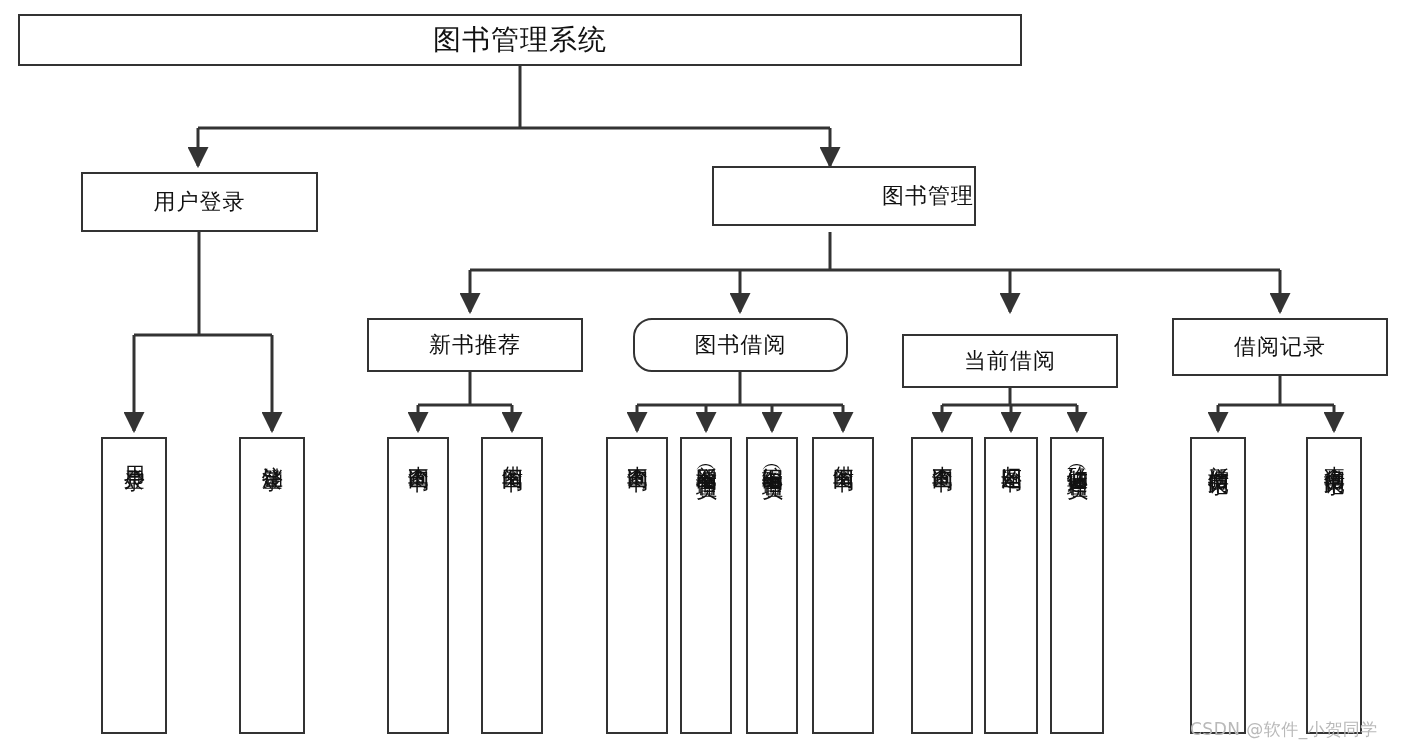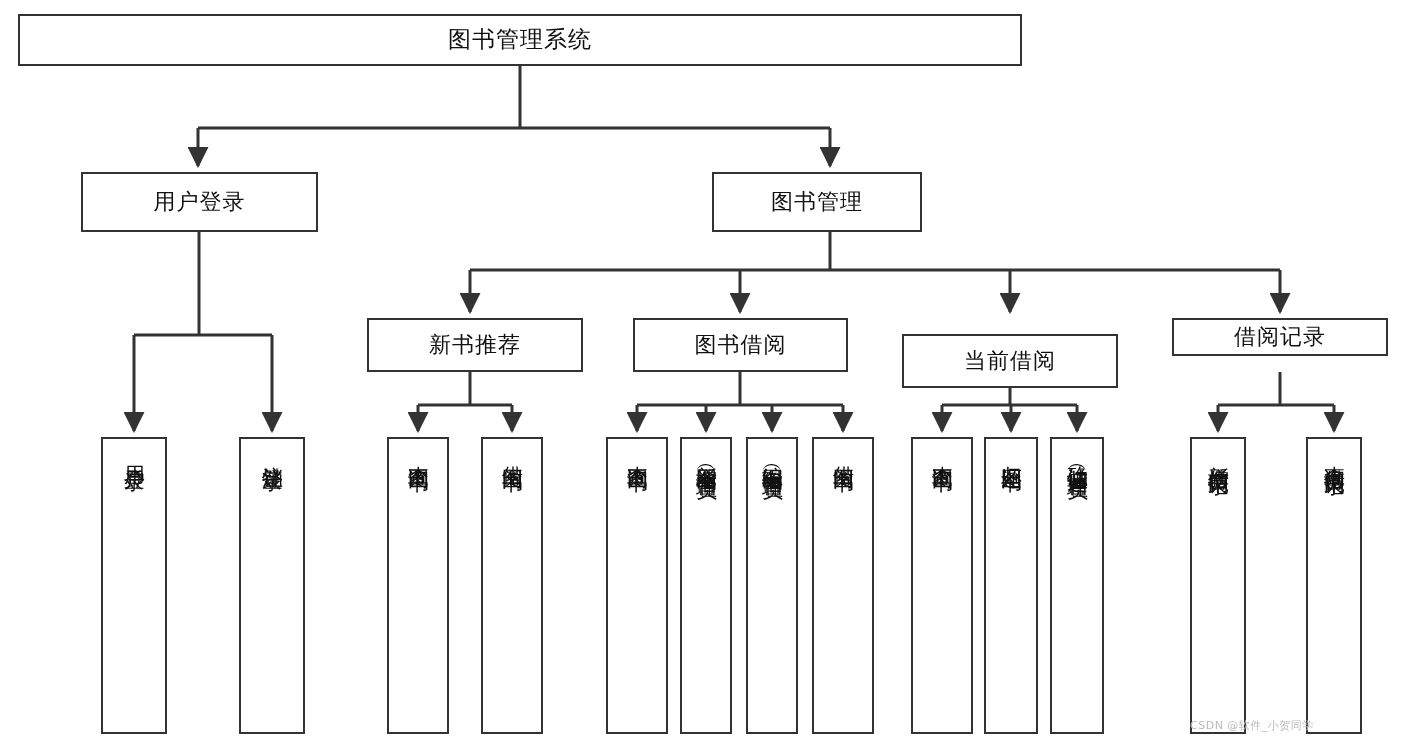--- a/index.html
+++ b/index.html
@@ -50,25 +50,25 @@
   .node.vertical .vlabel {
     writing-mode: vertical-rl;
     text-orientation: upright;
     font-size: 21px;
     line-height: 1.18;
     letter-spacing: 2px;
     white-space: nowrap;
     color: #111111;
   }
   .node.root {
-    font-size: 23px;
+    font-size: 28px;
   }
   .watermark {
     position: absolute;
-    font-size: 11px;
+    font-size: 17px;
     color: #b9b9b9;
     white-space: nowrap;
     letter-spacing: 0.5px;
   }
 </style>
 </head>
 <body>
 
 <div id="canvas">
 
@@ -122,34 +122,34 @@
     </g>
   </svg>
 
   <div class="node horizontal root" style="left:18px; top:14px; width:1004px; height:52px;">
     <span>图书管理系统</span>
   </div>
 
   <div class="node horizontal" style="left:81px; top:172px; width:237px; height:60px;">
     <span>用户登录</span>
   </div>
-  <div class="node horizontal" style="left:712px; top:172px; width:210px; height:60px;">
+  <div class="node horizontal" style="left:712px; top:166px; width:264px; height:60px;justify-content:flex-end;">
     <span>图书管理</span>
   </div>
 
   <div class="node horizontal" style="left:367px; top:318px; width:216px; height:54px;">
     <span>新书推荐</span>
   </div>
-  <div class="node horizontal" style="left:633px; top:318px; width:215px; height:54px;">
+  <div class="node horizontal" style="left:633px; top:318px; width:215px; height:54px;border-radius:19px;">
     <span>图书借阅</span>
   </div>
   <div class="node horizontal" style="left:902px; top:334px; width:216px; height:54px;">
     <span>当前借阅</span>
   </div>
-  <div class="node horizontal" style="left:1172px; top:318px; width:216px; height:38px;">
+  <div class="node horizontal" style="left:1172px; top:318px; width:216px; height:58px;">
     <span>借阅记录</span>
   </div>
 
   <div class="node vertical" style="left:101px; top:437px; width:66px; height:297px;">
     <span class="vlabel">用户登录</span>
   </div>
   <div class="node vertical" style="left:239px; top:437px; width:66px; height:297px;">
     <span class="vlabel">注销登录</span>
   </div>
 

